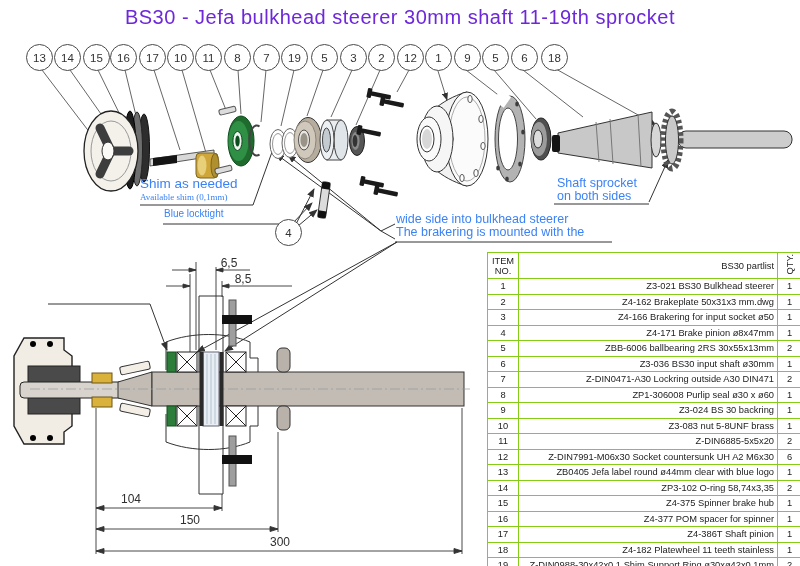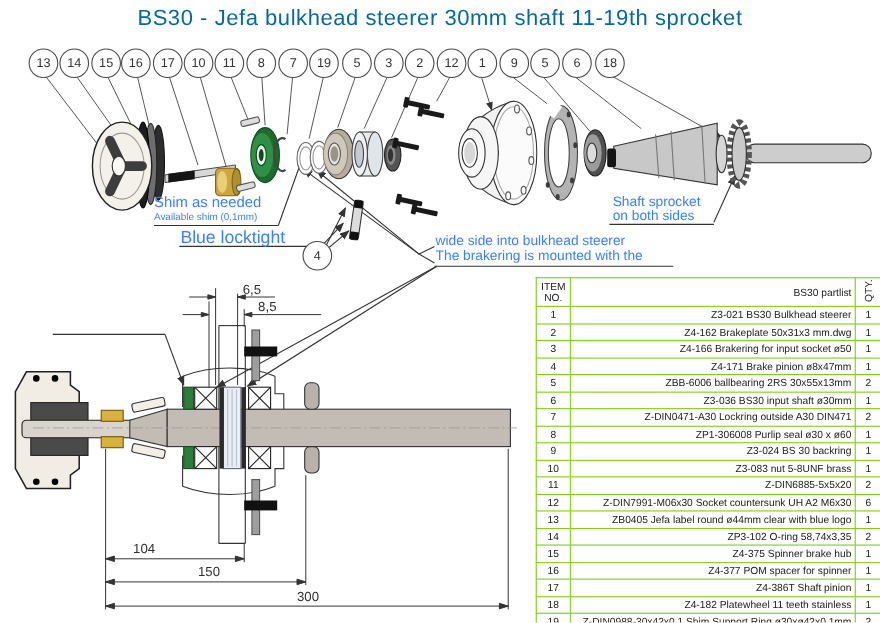--- a/index.html
+++ b/index.html
@@ -1,31 +1,31 @@
 <!DOCTYPE html>
 <html><head>
 <meta charset="utf-8">
 <style>
   html,body{margin:0;padding:0;}
   body{font-family:"Liberation Sans",sans-serif;background:#fff;}
   #stage{position:relative;width:800px;height:566px;background:#ffffff;overflow:hidden;}
   #art{position:absolute;left:0;top:0;}
   .title{position:absolute;left:0;top:6px;width:800px;text-align:center;
-         font-size:20px;letter-spacing:.5px;color:#0369a1;}
+         font-size:20px;letter-spacing:.5px;color:#6d28d9;}
   .callout{position:absolute;top:44px;width:25px;height:25px;border:1.2px solid #4a4a4a;
            border-radius:50%;background:#fff;color:#333;font-size:11.5px;
            display:flex;align-items:center;justify-content:center;}
   .callout4{position:absolute;left:275px;top:219px;width:25px;height:25px;border:1.2px solid #4a4a4a;
            border-radius:50%;background:#fff;color:#333;font-size:11.5px;
            display:flex;align-items:center;justify-content:center;}
   .note{position:absolute;color:#3b82f6;line-height:1.05;}
   .note div{white-space:nowrap;}
   .n-shim{left:140px;top:177px;font-size:13.5px;}
-  .n-shim .sub{font-size:9px;margin-top:2px;}
-  .n-lock{left:164px;top:209px;font-size:16px;text-align:center;}
+  .n-shim .sub{font-size:9px;margin-top:2px;font-family:Liberation Serif, serif;}
+  .n-lock{left:164px;top:209px;font-size:10px;text-align:center;}
   .n-brake{left:396px;top:213px;font-size:12.5px;}
   .n-weld{left:557px;top:177px;font-size:12.5px;}
   .n-grease{left:48px;top:264px;font-size:12.5px;}
   table.partlist{position:absolute;left:487px;top:252px;width:308px;border-collapse:collapse;
                  table-layout:fixed;font-size:9.3px;color:#222;background:#fff;}
   table.partlist td,table.partlist th{border:1px solid #84cc16;padding:0 3px;height:14.5px;
                  overflow:hidden;white-space:nowrap;font-weight:normal;}
   table.partlist th{height:25px;}
   .c-no{width:24px;text-align:center;padding:0 1px;}
   .c-desc{width:252px;text-align:right;}

